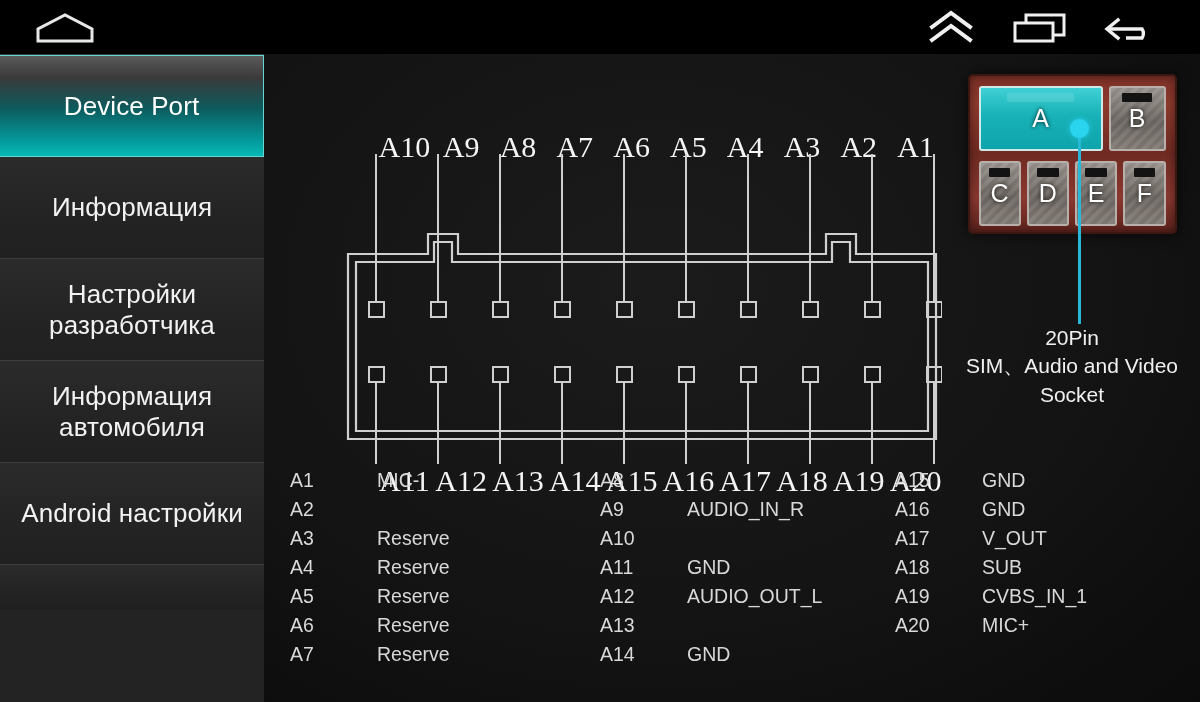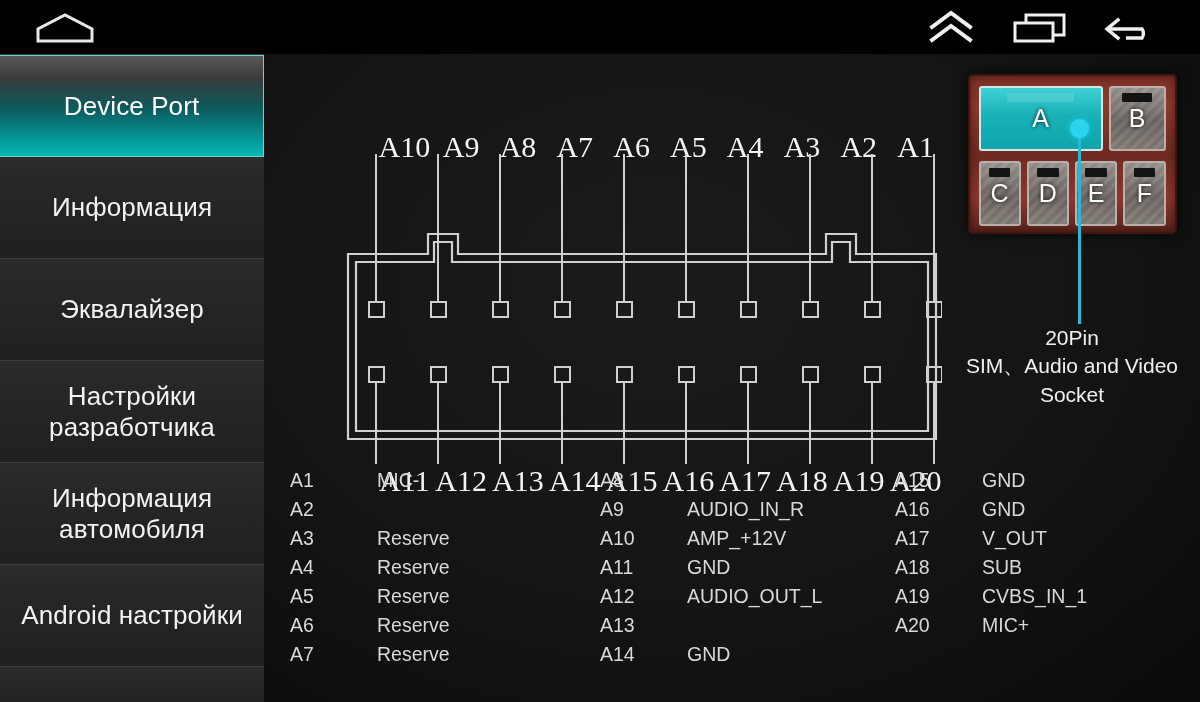--- a/index.html
+++ b/index.html
@@ -244,23 +244,20 @@
       </svg>
     </div>
   </div>
 
   <div class="sidebar">
     <div class="side-item selected">
       <span>Device Port</span>
     </div>
     <div class="side-item">
       <span>Информация</span>
-    </div>
-    <div class="side-item">
-      <span>Эквалайзер</span>
     </div>
     <div class="side-item">
       <span>Настройки разработчика</span>
     </div>
     <div class="side-item">
       <span>Информация автомобиля</span>
     </div>
     <div class="side-item">
       <span>Android настройки</span>
     </div>
@@ -427,21 +424,20 @@
       <div class="legend-col legend-col-2">
         <div class="legend-row">
           <span class="legend-pin">A8</span>
         </div>
         <div class="legend-row">
           <span class="legend-pin">A9</span>
           <span class="legend-name">AUDIO_IN_R</span>
         </div>
         <div class="legend-row">
           <span class="legend-pin">A10</span>
-          <span class="legend-name">AMP_+12V</span>
         </div>
         <div class="legend-row">
           <span class="legend-pin">A11</span>
           <span class="legend-name">GND</span>
         </div>
         <div class="legend-row">
           <span class="legend-pin">A12</span>
           <span class="legend-name">AUDIO_OUT_L</span>
         </div>
         <div class="legend-row">

